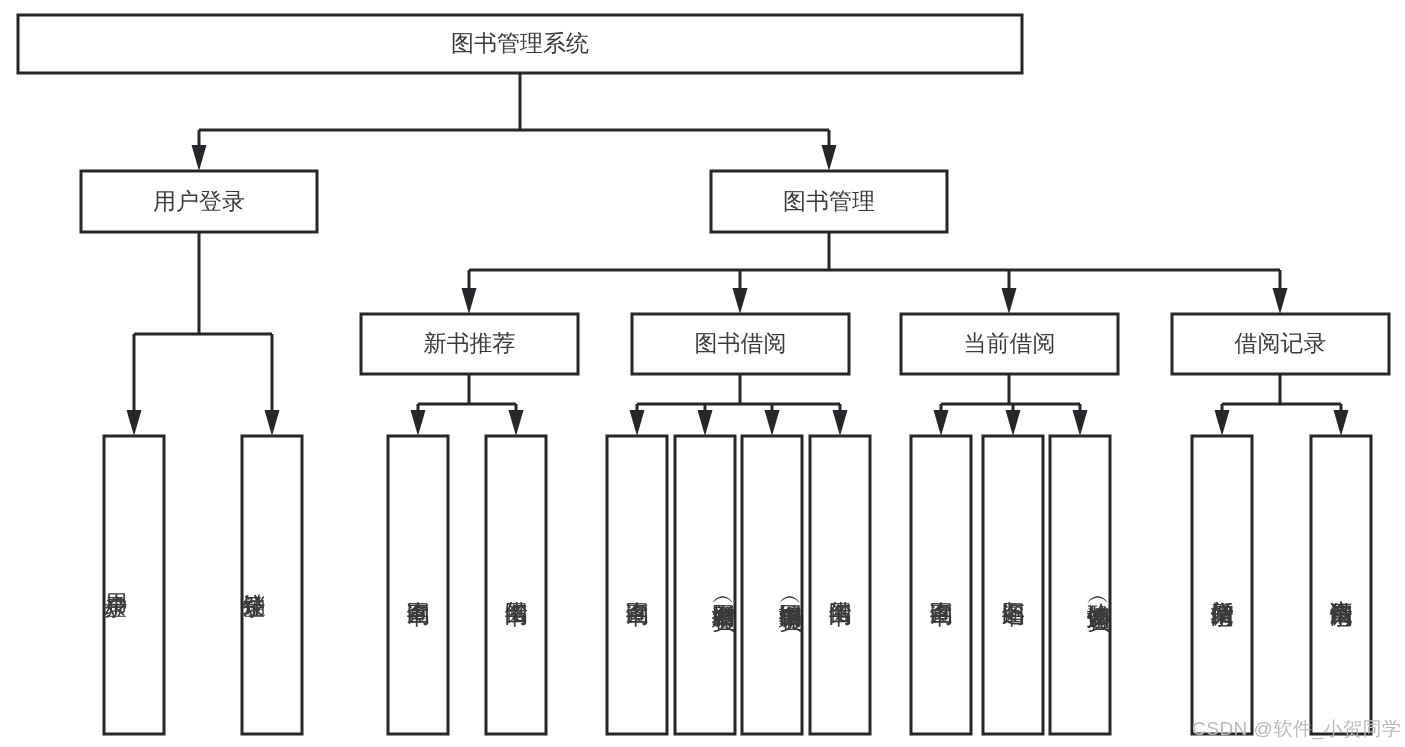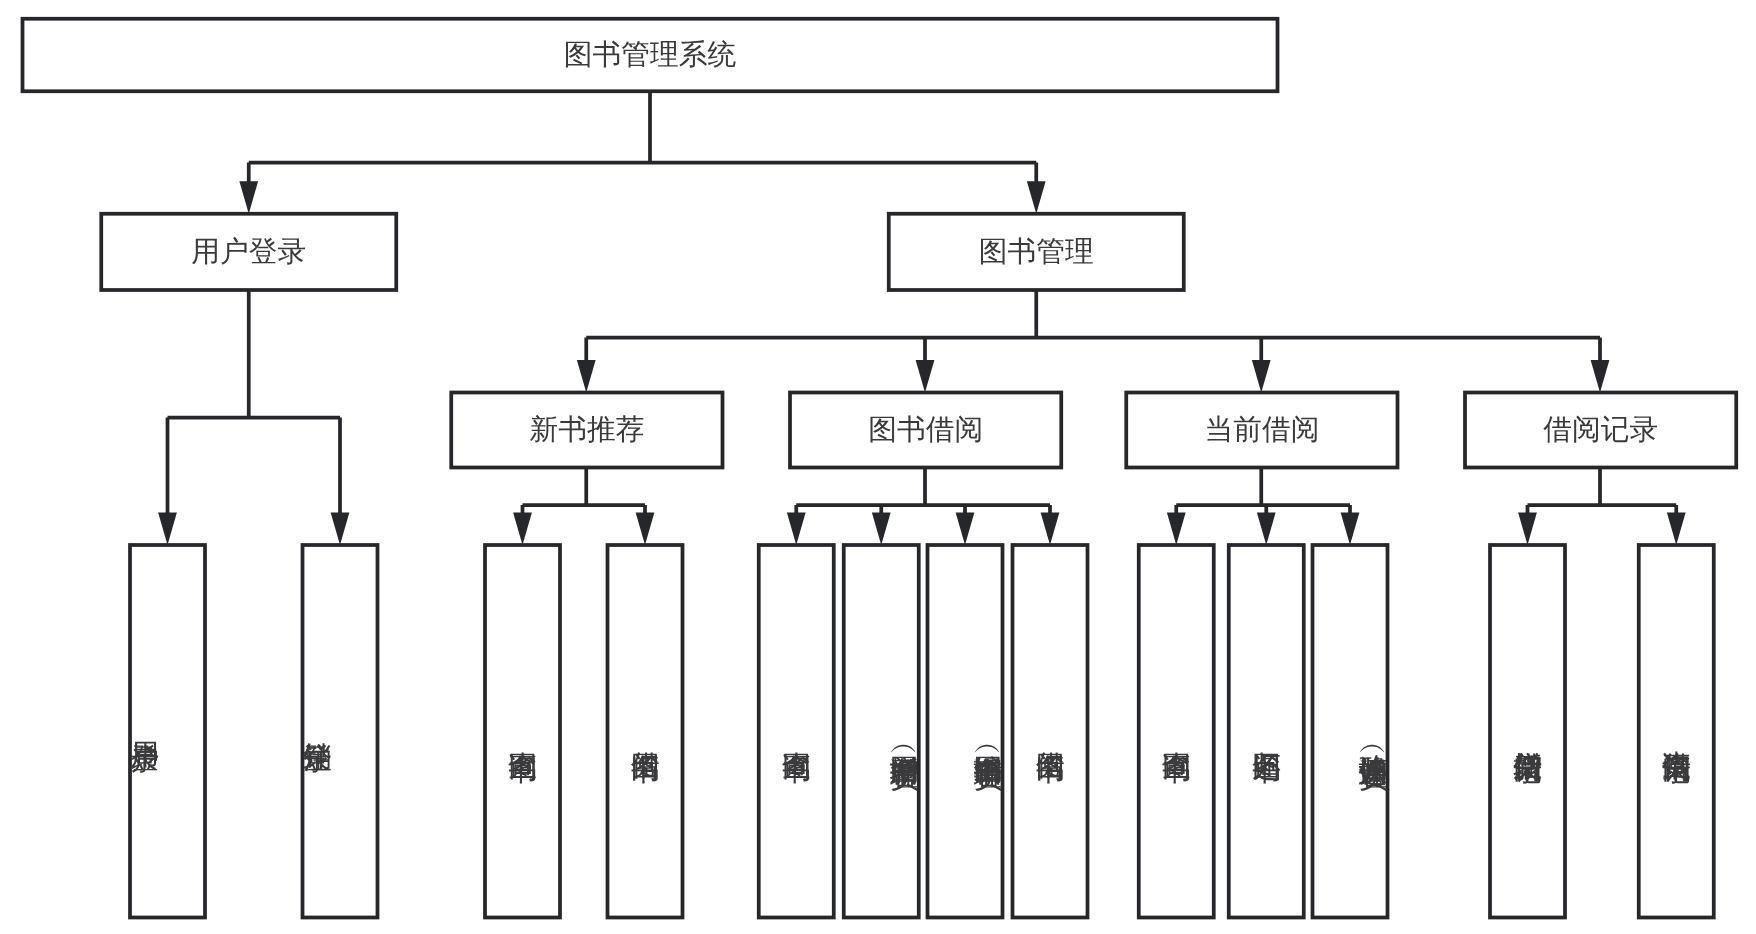--- a/index.html
+++ b/index.html
@@ -186,13 +186,14 @@
       <div class="node-label-v" style="left: 607px; top: 436px; width: 60px; height: 298px;">查询图书</div>
       <div class="node-label-v" style="left: 675px; top: 436px; width: 60px; height: 298px; align-items: flex-start; padding-top: 8px; box-sizing: border-box;">新增图书（管理员）</div>
       <div class="node-label-v" style="left: 742px; top: 436px; width: 60px; height: 298px; align-items: flex-start; padding-top: 8px; box-sizing: border-box;">编辑图书（管理员）</div>
       <div class="node-label-v" style="left: 810px; top: 436px; width: 60px; height: 298px;">借阅图书</div>
       <div class="node-label-v" style="left: 911px; top: 436px; width: 60px; height: 298px;">查询图书</div>
       <div class="node-label-v" style="left: 983px; top: 436px; width: 60px; height: 298px;">归还图书</div>
       <div class="node-label-v" style="left: 1050px; top: 436px; width: 60px; height: 298px; align-items: flex-start; padding-top: 8px; box-sizing: border-box;">确认归还（管理员）</div>
       <div class="node-label-v" style="left: 1192px; top: 436px; width: 60px; height: 298px;">新增借阅记录</div>
       <div class="node-label-v" style="left: 1311px; top: 436px; width: 60px; height: 298px;">查询借阅记录</div>
     </div>
+  <div class="watermark" style="left: 1192px; top: 716px; color: rgb(185, 185, 189);">CSDN @软件_小贺同学</div>
 </div>
 
 </body></html>

